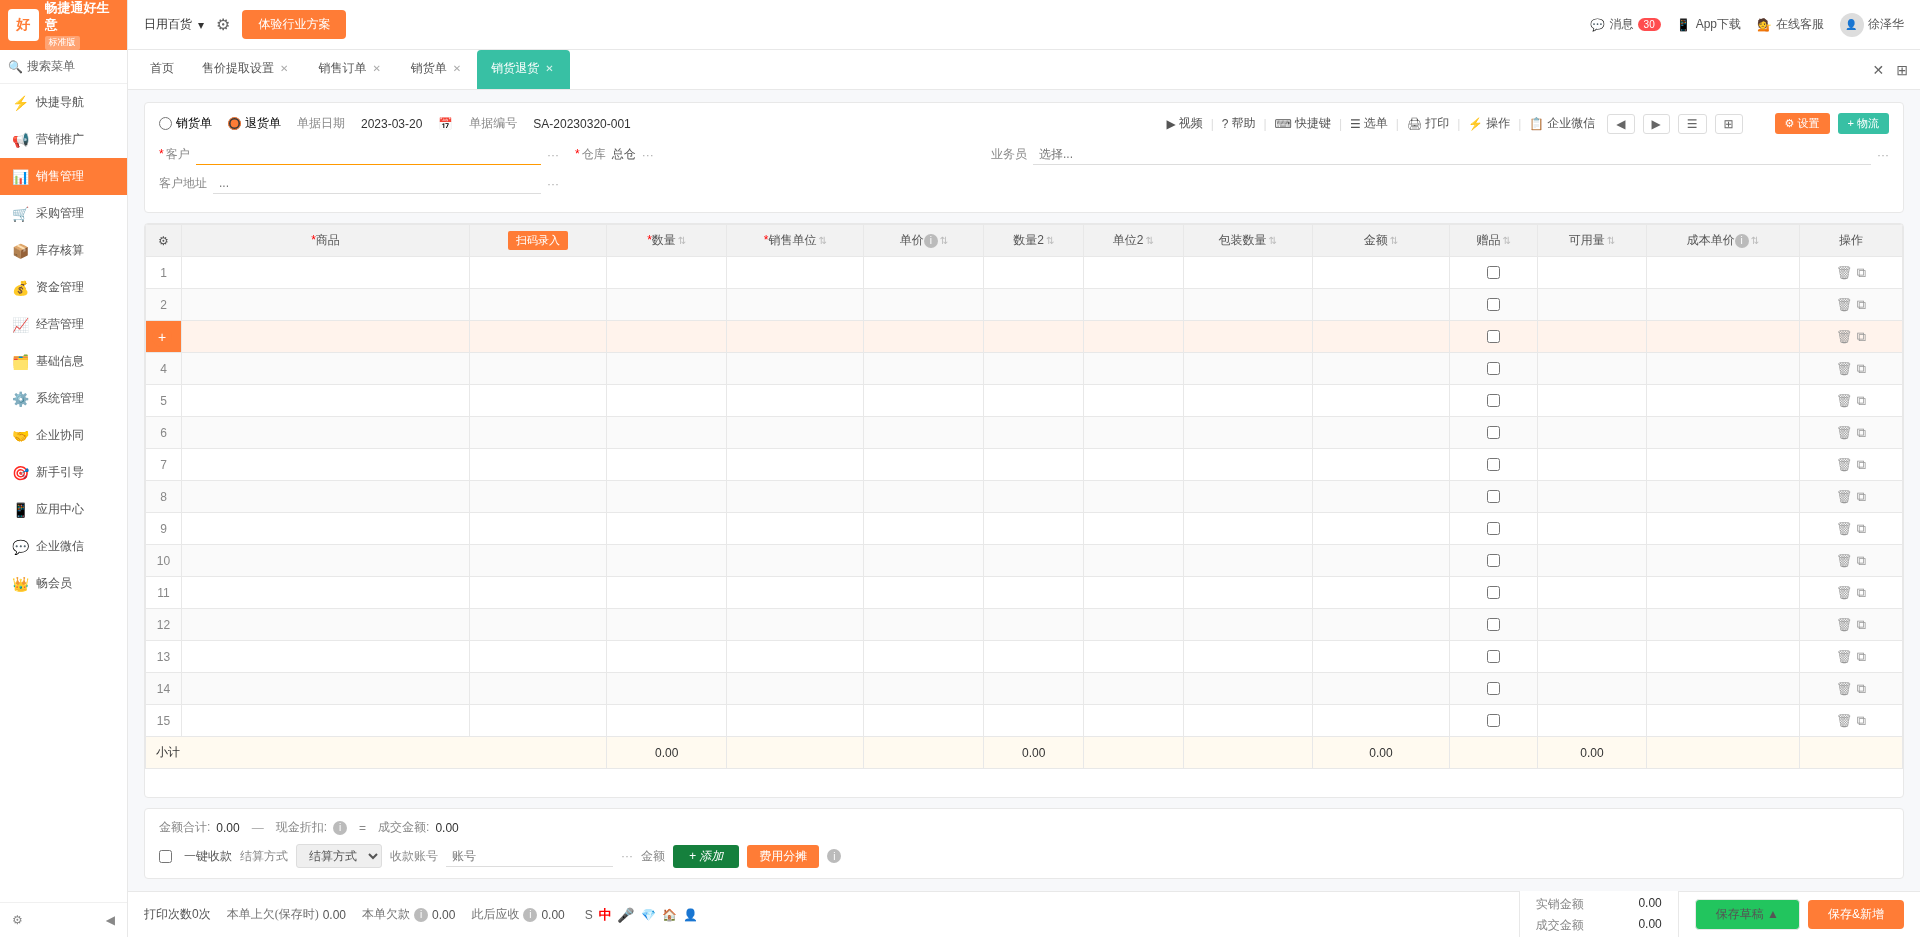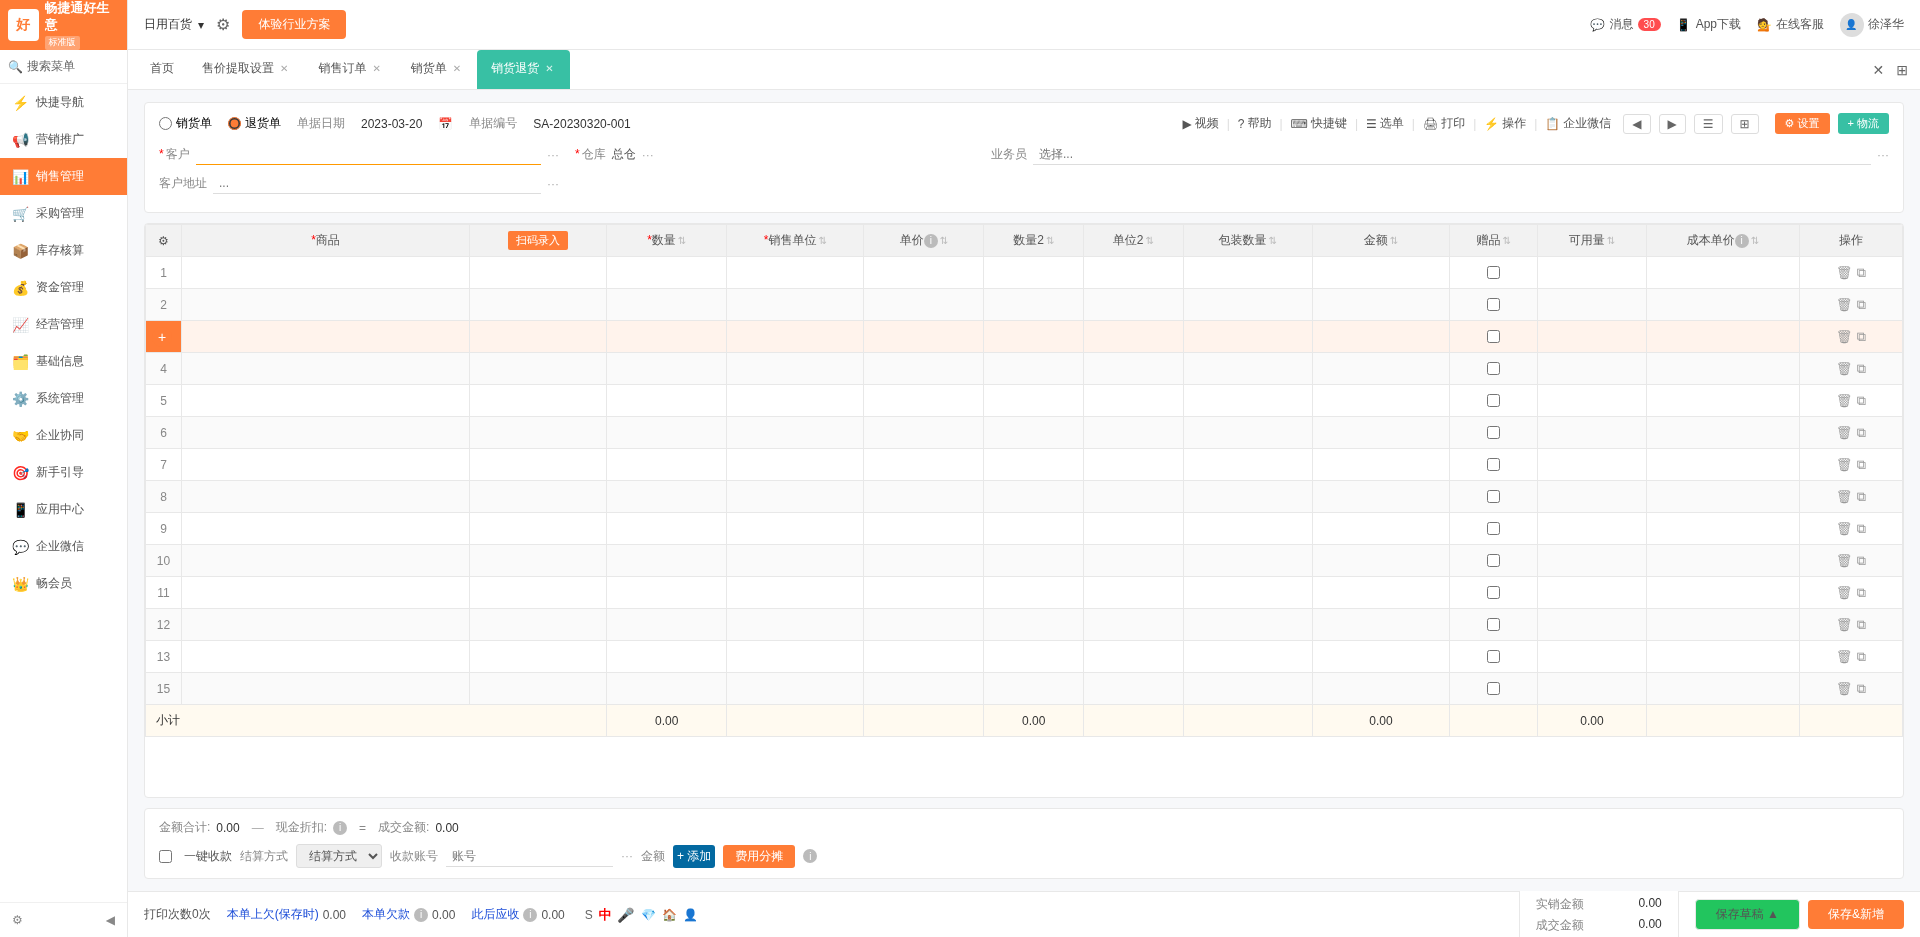--- a/index.html
+++ b/index.html
@@ -85,27 +85,27 @@
     
     .bottom-area { background: #fff; padding: 10px 14px; border-radius: 4px; border: 1px solid #e8e8e8; }
     .bottom-row1 { display: flex; align-items: center; gap: 12px; margin-bottom: 8px; }
     .amount-item { display: flex; align-items: center; gap: 6px; }
     .amount-label { color: #888; }
     .amount-value { color: #333; font-weight: 500; }
     .amount-separator { color: #aaa; }
     .equals-icon { color: #888; }
     .bottom-row2 { display: flex; align-items: center; gap: 8px; }
     .checkbox-label { display: flex; align-items: center; gap: 12px; cursor: pointer; color: #555; }
-    .pay-btn { background: #0369a1; color: #fff; border: none; padding: 3px 4px; border-radius: 3px; cursor: pointer; font-size: 12px; }
+    .pay-btn { background: #15803d; color: #fff; border: none; padding: 3px 16px; border-radius: 3px; cursor: pointer; font-size: 12px; font-style: italic; }
 
     
     .footer { height: 46px; background: #fff; border-top: 1px solid #e8e8e8; display: flex; align-items: center; padding: 0 16px; gap: 20px; }
     .footer-info { display: flex; gap: 16px; align-items: center; color: #555; }
     .footer-info-item { display: flex; gap: 4px; align-items: center; }
-    .footer-info-label { color: #1d4ed8; }
+    .footer-info-label { color: #737373; font-family: Liberation Serif, serif; }
     .footer-right { margin-left: auto; display: flex; align-items: center; gap: 8px; }
     .footer-btn { border: 1px solid #e8e8e8; background: #22c55e; padding: 6px 20px; border-radius: 4px; cursor: pointer; color: #555; font-size: 12px; }
     .footer-btn-primary { background: #ff7c36; color: #fff; border: none; padding: 6px 20px; border-radius: 4px; cursor: pointer; font-size: 12px; font-weight: 500; }
     .footer-toolbar { display: flex; align-items: center; gap: 6px; }
 
     .th-gear { background: #f2f2f2; }
     .col-product { min-width: 120px; }
     .col-qty { min-width: 70px; }
     .col-unit { min-width: 70px; }
     .col-price { min-width: 70px; }
@@ -286,21 +286,21 @@
           <span style="color:#ddd;">|</span>
           <span class="form-toolbar-item">🖨 <span>打印</span></span>
           <span style="color:#ddd;">|</span>
           <span class="form-toolbar-item">⚡ <span>操作</span></span>
           <span style="color:#ddd;">|</span>
           <span class="form-toolbar-item">📋 <span>企业微信</span></span>
           <button style="background:none;border:1px solid #ddd;padding:2px 8px;cursor:pointer;border-radius:3px;color:#666;margin-left:4px;">◀</button>
           <button style="background:none;border:1px solid #ddd;padding:2px 8px;cursor:pointer;border-radius:3px;color:#666;">▶</button>
           <button style="background:none;border:1px solid #ddd;padding:2px 8px;cursor:pointer;border-radius:3px;color:#666;">☰</button>
           <button style="background:none;border:1px solid #ddd;padding:2px 8px;cursor:pointer;border-radius:3px;color:#666;">⊞</button>
-          <button style="background:#ff7c36;color:#fff;border:none;padding:3px 10px;border-radius:3px;cursor:pointer;font-size:11px;margin-left:8px;">⚙ 设置</button>
+          <button style="background:#ff7c36;color:#fff;border:none;padding:3px 10px;border-radius:3px;cursor:pointer;font-size:11px;margin-left:24px;">⚙ 设置</button>
           <button style="background:#38c0a4;color:#fff;border:none;padding:3px 10px;border-radius:3px;cursor:pointer;font-size:11px;">+ 物流</button>
         </div>
       </div>
       <div class="form-row">
         <div class="form-field" style="max-width:400px;">
           <span class="field-label required">客户</span>
           <input class="field-input" placeholder="" style="border-bottom: 1px solid rgb(255, 153, 0);">
           <span class="field-dots">···</span>
         </div>
         <div class="form-field" style="max-width:400px;">
@@ -677,20 +677,45 @@
               <td></td>
               <td></td>
               <td>
                 <div class="action-icons">
                   <button class="action-icon-btn">🗑</button>
                   <button class="action-icon-btn">⧉</button>
                 </div>
               </td>
             </tr>
             <tr>
+              <td class="row-num">14</td>
+              <td></td>
+              <td></td>
+              <td></td>
+              <td></td>
+              <td></td>
+              <td></td>
+              <td></td>
+              <td></td>
+              <td></td>
+              <td>
+                <div class="checkbox-cell">
+                  <input type="checkbox" style="">
+                </div>
+              </td>
+              <td></td>
+              <td></td>
+              <td>
+                <div class="action-icons">
+                  <button class="action-icon-btn">🗑</button>
+                  <button class="action-icon-btn">⧉</button>
+                </div>
+              </td>
+            </tr>
+            <tr>
               <td class="row-num">15</td>
               <td></td>
               <td></td>
               <td></td>
               <td></td>
               <td></td>
               <td></td>
               <td></td>
               <td></td>
               <td></td>

